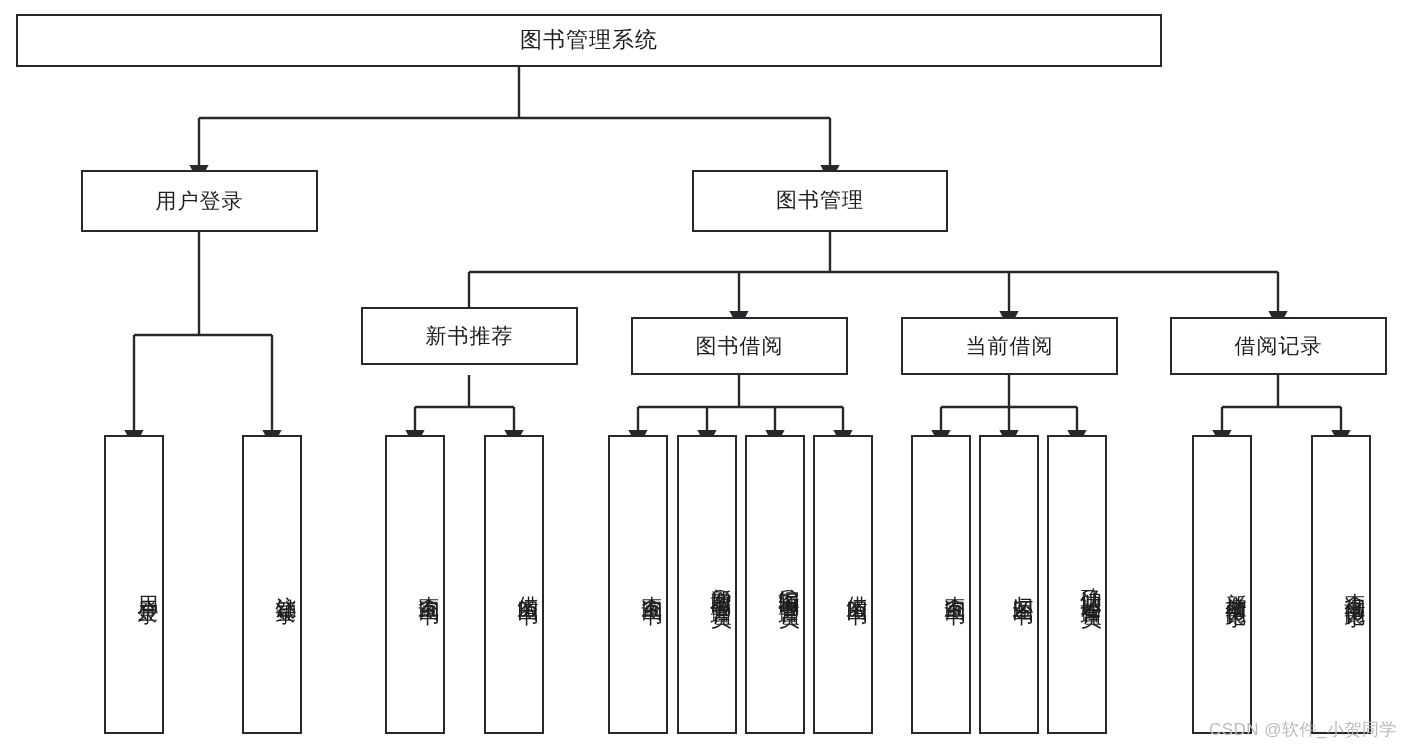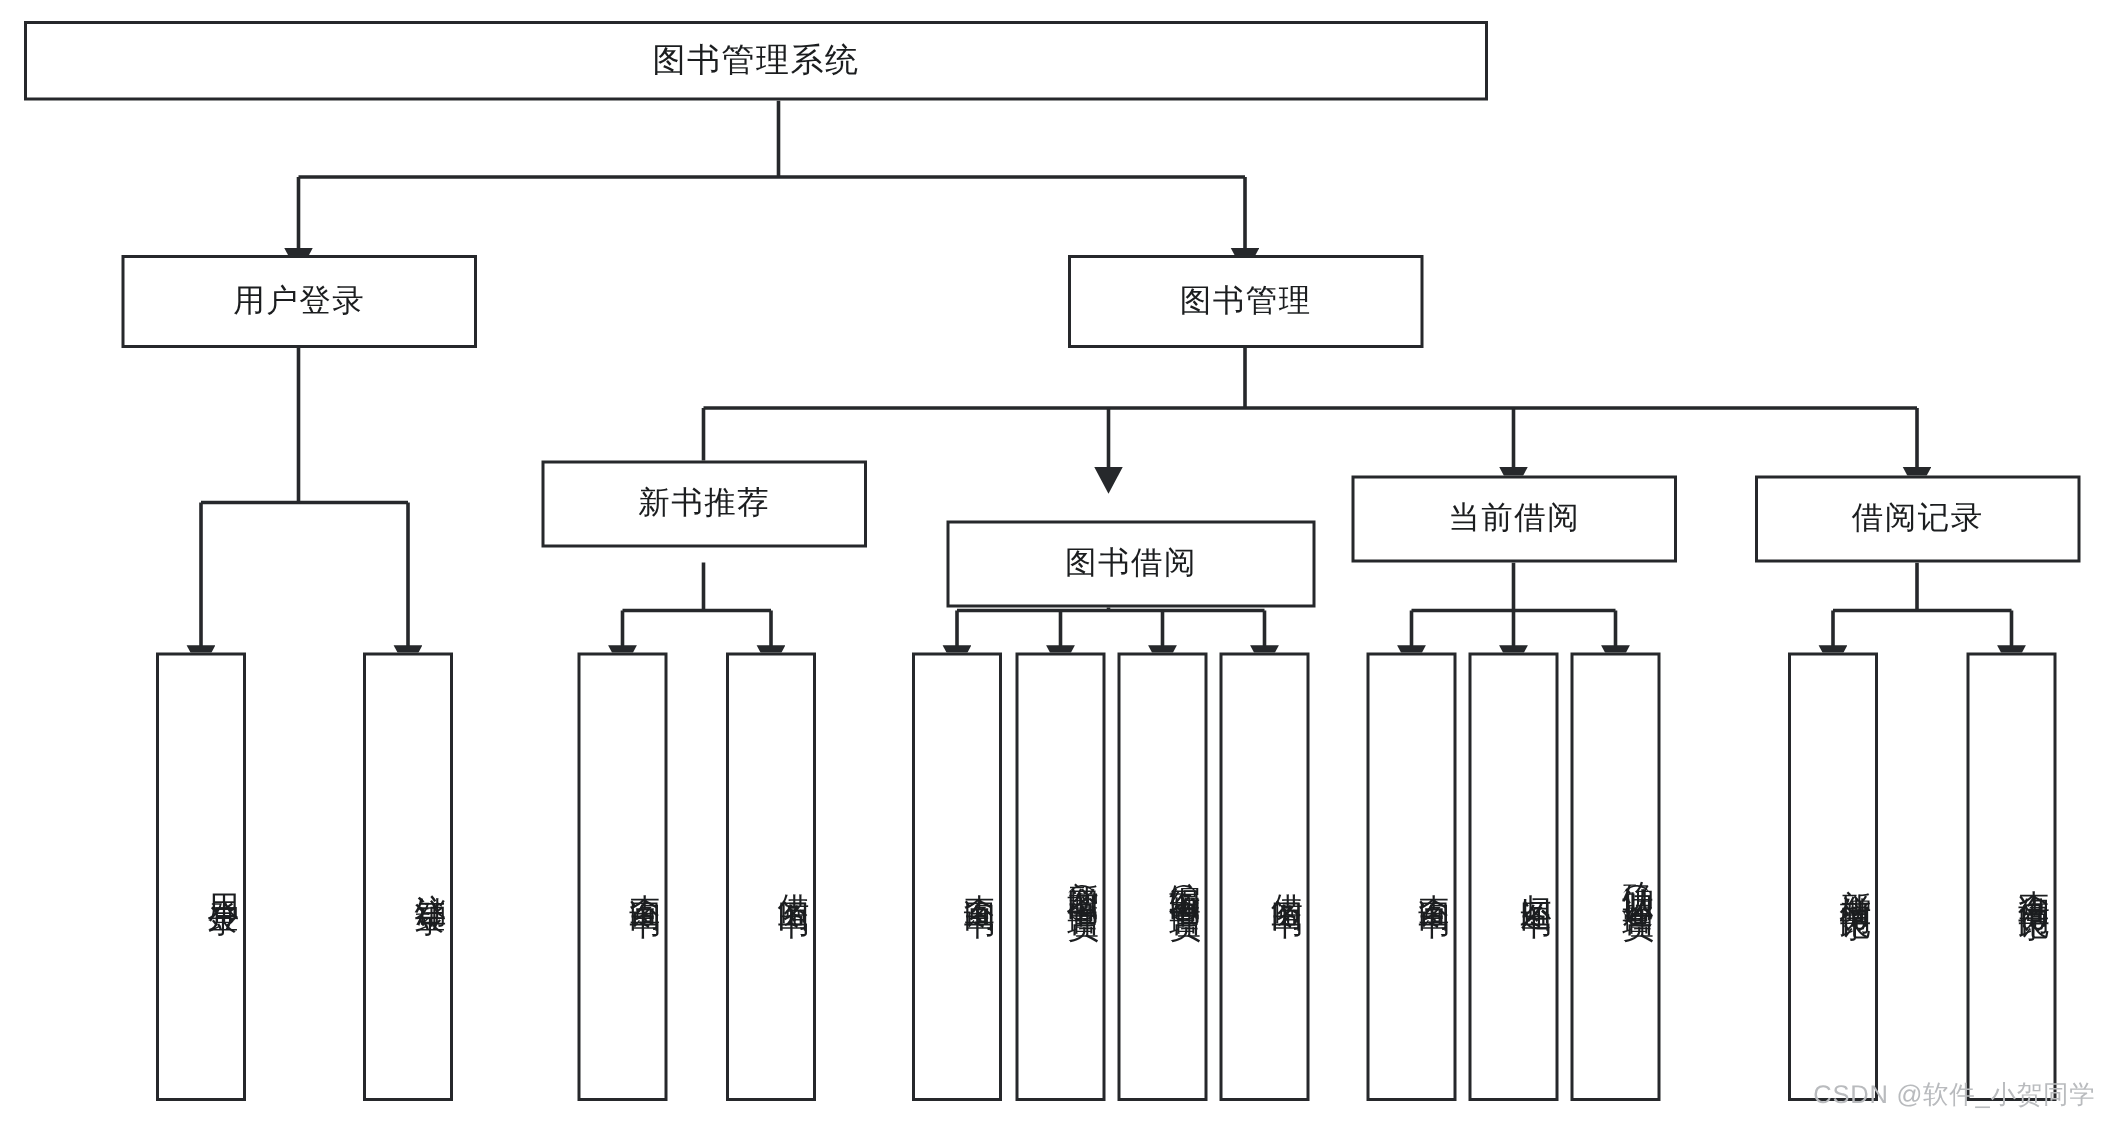--- a/index.html
+++ b/index.html
@@ -119,35 +119,35 @@
       <path d="M1009,407 L1009,433" marker-end="url(#arrow)"></path>
       <path d="M1077,407 L1077,433" marker-end="url(#arrow)"></path>
 
       <path d="M1278,375 L1278,407"></path>
       <path d="M1222,407 L1341,407"></path>
       <path d="M1222,407 L1222,433" marker-end="url(#arrow)"></path>
       <path d="M1341,407 L1341,433" marker-end="url(#arrow)"></path>
     </g>
   </svg>
 
-  <div class="node horiz root" style="left:16px; top:14px; width:976px; height:53px;">
+  <div class="node horiz root" style="left:16px; top:14px; width:1146px; height:53px;">
     <span>图书管理系统</span>
   </div>
 
   <div class="node horiz" style="left:81px; top:170px; width:237px; height:62px;">
     <span>用户登录</span>
   </div>
-  <div class="node horiz" style="left:712px; top:170px; width:237px; height:62px;font-family:Liberation Serif, serif;">
+  <div class="node horiz" style="left:692px; top:170px; width:256px; height:62px;font-family:Liberation Serif, serif;">
     <span>图书管理</span>
   </div>
 
   <div class="node horiz" style="left:361px; top:307px; width:217px; height:58px;">
     <span>新书推荐</span>
   </div>
-  <div class="node horiz" style="left:631px; top:317px; width:246px; height:58px;margin-top:30px;">
+  <div class="node horiz" style="left:631px; top:317px; width:217px; height:58px;">
     <span>图书借阅</span>
   </div>
   <div class="node horiz" style="left:1170px; top:317px; width:217px; height:58px;">
     <span>借阅记录</span>
   </div>
   <div class="node horiz" style="left:901px; top:317px; width:217px; height:58px;">
     <span>当前借阅</span>
   </div>
 
   <div class="node vert" style="left:104px; top:435px; width:60px; height:299px;">

